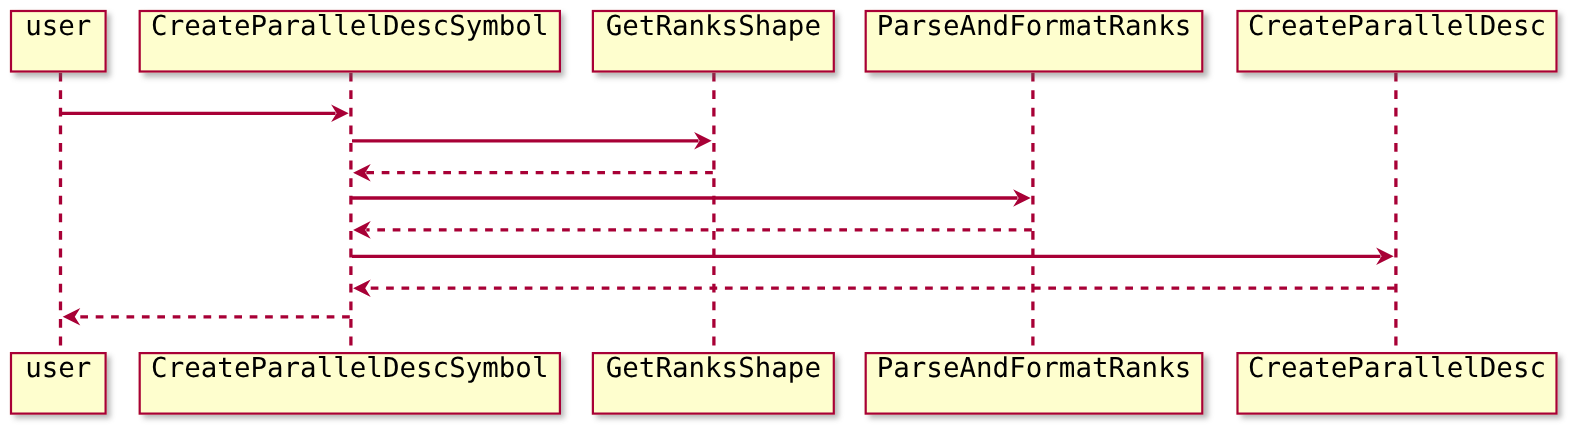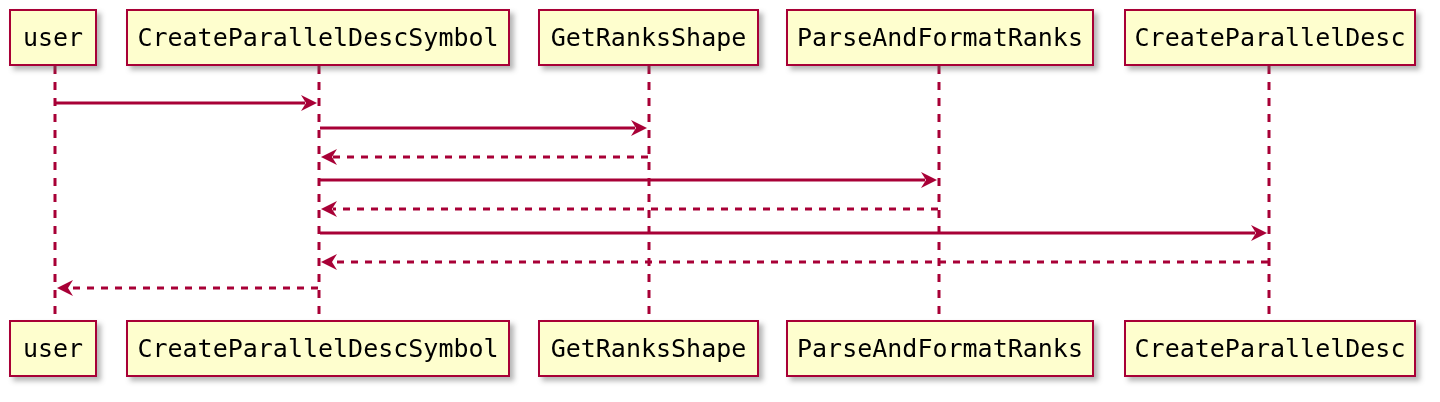--- a/index.html
+++ b/index.html
@@ -11,21 +11,21 @@
   }
   #diagram{position:relative;width:1440px;height:402px;}
   svg.layer{position:absolute;left:0;top:0;width:1440px;height:402px;}
 
   .participant{
     position:absolute;
     box-sizing:border-box;
     background:#FEFECE;
     border:2px solid #A80036;
     box-shadow:4px 4px 5px rgba(102,102,102,0.48);
-    display:flex;align-items:center;justify-content:center;
+    display:flex;justify-content:center;
     color:#000000;
     font-size:25px;
     line-height:1;
     white-space:nowrap;
     letter-spacing:0px;
   }
   .participant .plabel{
     display:block;
     font-family:"DejaVu Sans Mono","Liberation Mono",monospace;
     font-size:25px;

